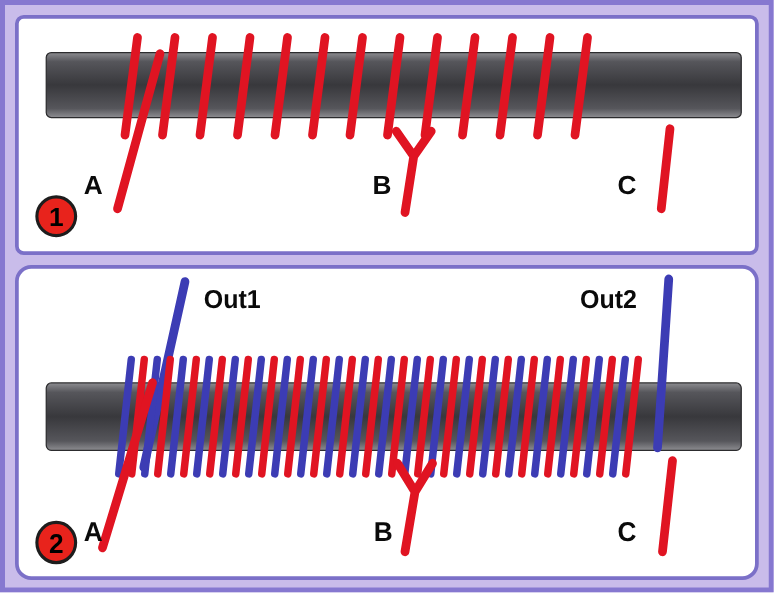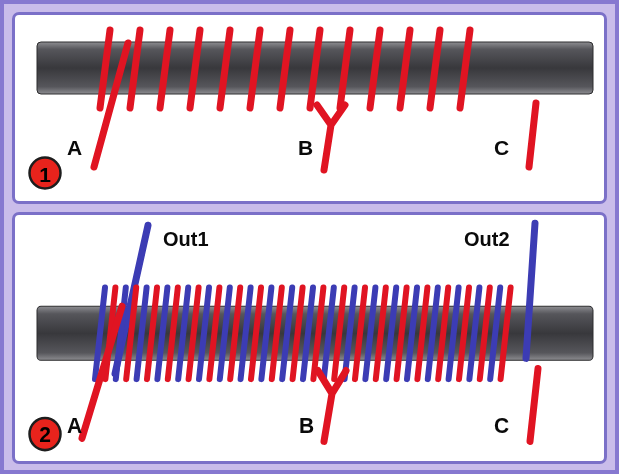--- a/index.html
+++ b/index.html
@@ -21,21 +21,21 @@
     font-family:"Liberation Sans",sans-serif;
   }
   .panel{
     background:#ffffff;
     border:3px solid var(--panel-border);
     border-radius:7px;
     box-sizing:border-box;
     overflow:hidden;
   }
   .panel-1{height:192px;}
-  .panel-2{height:252px;}
+  .panel-2{height:252px;border-radius:13px;}
   .panel svg{display:block;width:100%;height:100%;}
   .rod{stroke:#2c2c2e;stroke-width:1;}
   .wire-red{stroke:var(--wire-red);stroke-linecap:round;fill:none;}
   .wire-blue{stroke:var(--wire-blue);stroke-linecap:round;fill:none;}
   .label{
     font-family:"Liberation Sans",sans-serif;
     font-weight:700;font-size:21px;fill:var(--label-color);
   }
   .out-label{
     font-family:"Liberation Sans",sans-serif;

